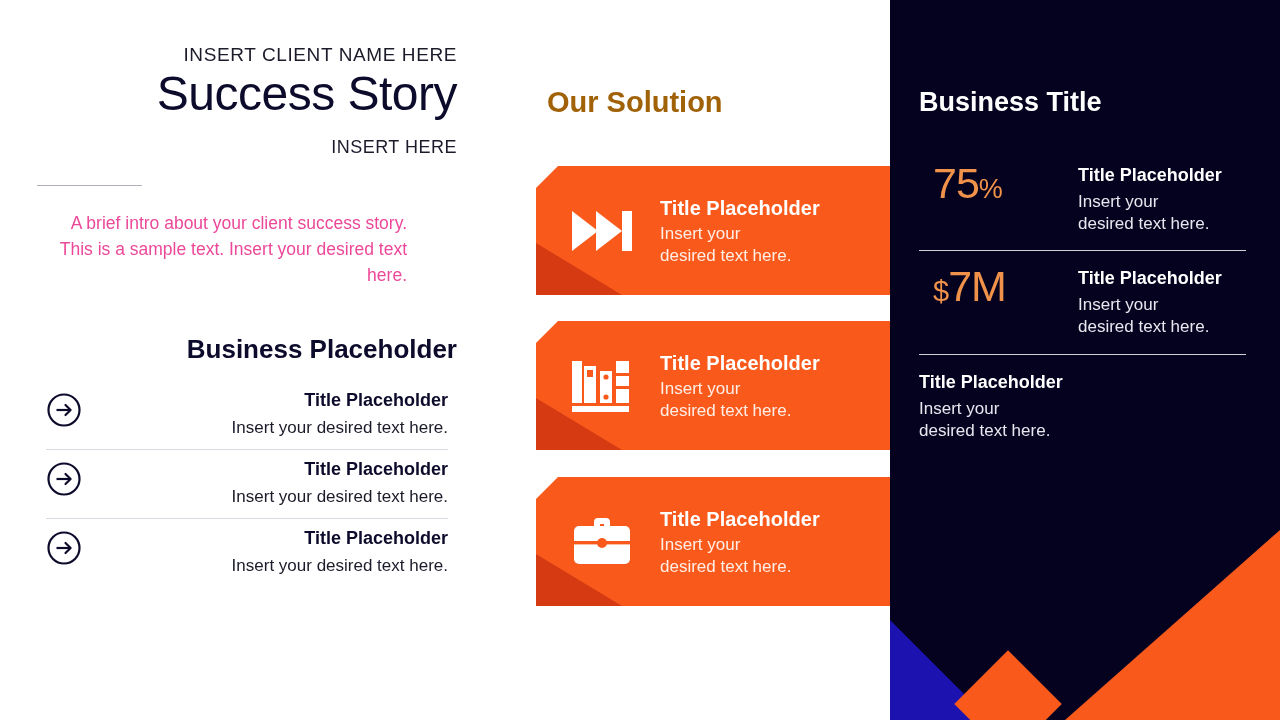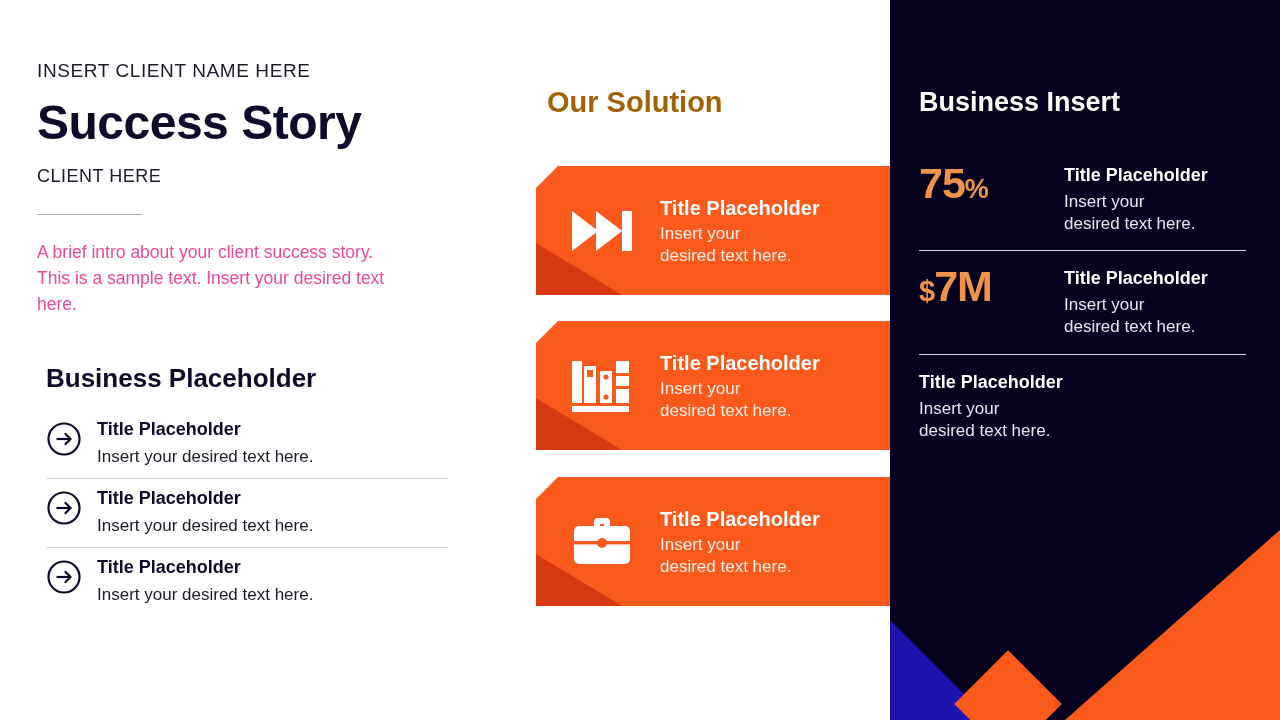--- a/index.html
+++ b/index.html
@@ -5,28 +5,28 @@
   * { margin:0; padding:0; box-sizing:border-box; }
   html,body { width:1280px; height:720px; overflow:hidden; }
   body {
     font-family:"Liberation Sans", sans-serif;
     background:#ffffff;
     position:relative;
   }
   .slide { position:relative; width:1280px; height:720px; background:#fff; overflow:hidden; }
 
   
-  .left-col { position:absolute; left:37px; top:60px; width:420px; }
+  .left-col { position:absolute; left:37px; top:44px; width:420px;text-align:right; }
   .client-name {
     font-size:19px; letter-spacing:.6px; color:#1b1b2a; font-weight:400;
     line-height:1.2;
   }
   .main-title {
-    font-size:48px; font-weight:bold; color:#0d0b2b; letter-spacing:-0.5px;
-    margin-top:14px; line-height:1.08;
+    font-size:48px; font-weight:normal; color:#0d0b2b; letter-spacing:-0.5px;
+    margin-top:1px; line-height:1.08;
   }
   .tagline {
     font-size:18px; letter-spacing:.5px; color:#1b1b2a; margin-top:17px;
   }
   .rule { width:105px; height:1px; background:#b0b0b8; margin-top:27px; }
   .intro {
     font-size:17.5px; color:#ec4899; line-height:1.49; margin-top:24px; width:370px;
   }
   .challenges-heading {
     font-size:26px; font-weight:bold; color:#0d0b2b; margin-top:46px; margin-left:9px;
@@ -74,22 +74,22 @@
     background:#04021f; overflow:hidden;
   }
   .impact-heading {
     position:absolute; left:29px; top:87px;
     font-size:27px; font-weight:bold; color:#ffffff;
   }
   .stats { position:absolute; left:29px; top:148px; width:327px; }
   .stat { display:flex; align-items:flex-start; gap:10px; padding:14px 0 16px 0; }
   .stat + .stat { border-top:1px solid #cfcfd8; }
   .stat-num {
-    flex:0 0 135px; color:#f0924a; font-weight:bold; font-size:43px;
-    line-height:1.0; letter-spacing:-1px; white-space:nowrap;
+    flex:0 0 135px; color:#f0924a; font-weight:normal; font-size:43px;
+    line-height:1.0; letter-spacing:-1px; white-space:nowrap;margin-left:14px;
   }
   .stat-num .unit { font-size:27px; }
   .stat-num .pre { font-size:29px; }
   .stat-body { flex:1 1 auto; padding-top:3px; }
   .stat-title { font-size:18px; font-weight:bold; color:#ffffff; line-height:1.22; }
   .stat-sub { font-size:17px; color:#e7e7ef; margin-top:4px; line-height:1.28; }
 
   
   .deco-blue {
     position:absolute; left:0px; bottom:0; width:100px; height:100px;
@@ -105,21 +105,21 @@
   }
 </style>
 </head>
 <body>
 
 <div class="slide">
 
   <div class="left-col">
     <div class="client-name">INSERT CLIENT NAME HERE</div>
     <div class="main-title">Success Story</div>
-    <div class="tagline">CLIENT HERE</div>
+    <div class="tagline">INSERT HERE</div>
     <div class="rule"></div>
     <div class="intro">A brief intro about your client success story. This is a sample text. Insert your desired text here.</div>
 
     <div class="challenges-heading">Business Placeholder</div>
 
     <div class="challenge-list">
 
       <div class="challenge-item">
         <div class="ch-row">
           <span class="arrow-icon">
@@ -237,21 +237,21 @@
           <div class="sol-sub">
             <span>Insert your</span><br>
             <span>desired text here.</span>
           </div>
         </div>
       </div>
     </div>
   </div>
 
   <div class="right-panel">
-    <div class="impact-heading">Business Insert</div>
+    <div class="impact-heading">Business Title</div>
 
     <div class="stats">
 
       <div class="stat">
         <div class="stat-num"><span class="pre"></span><span>75</span><span class="unit">%</span></div>
         <div class="stat-body">
           <div class="stat-title">Title Placeholder</div>
           <div class="stat-sub">
             <span>Insert your</span><br>
             <span>desired text here.</span>

